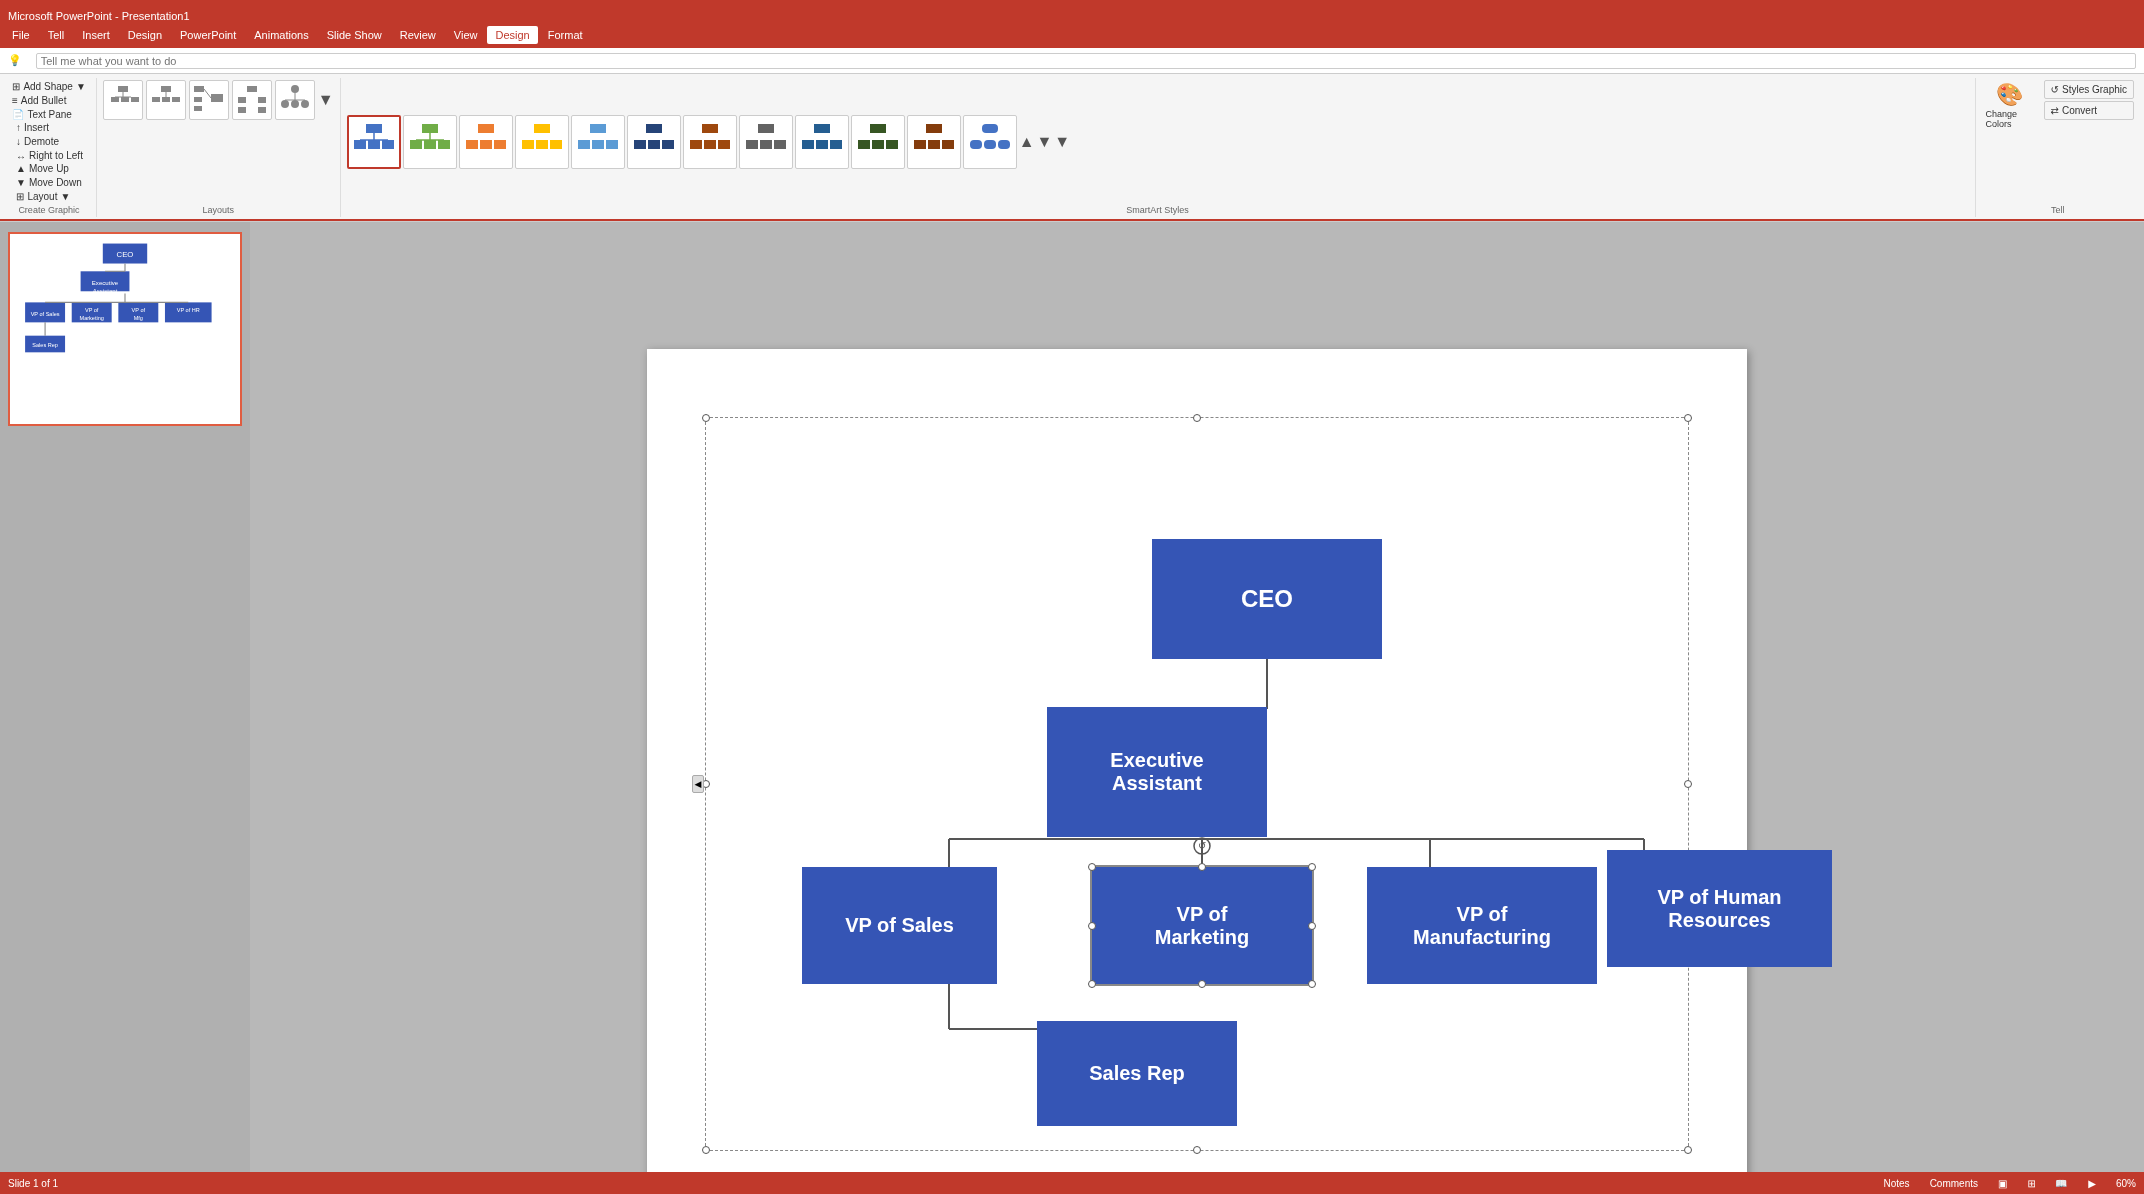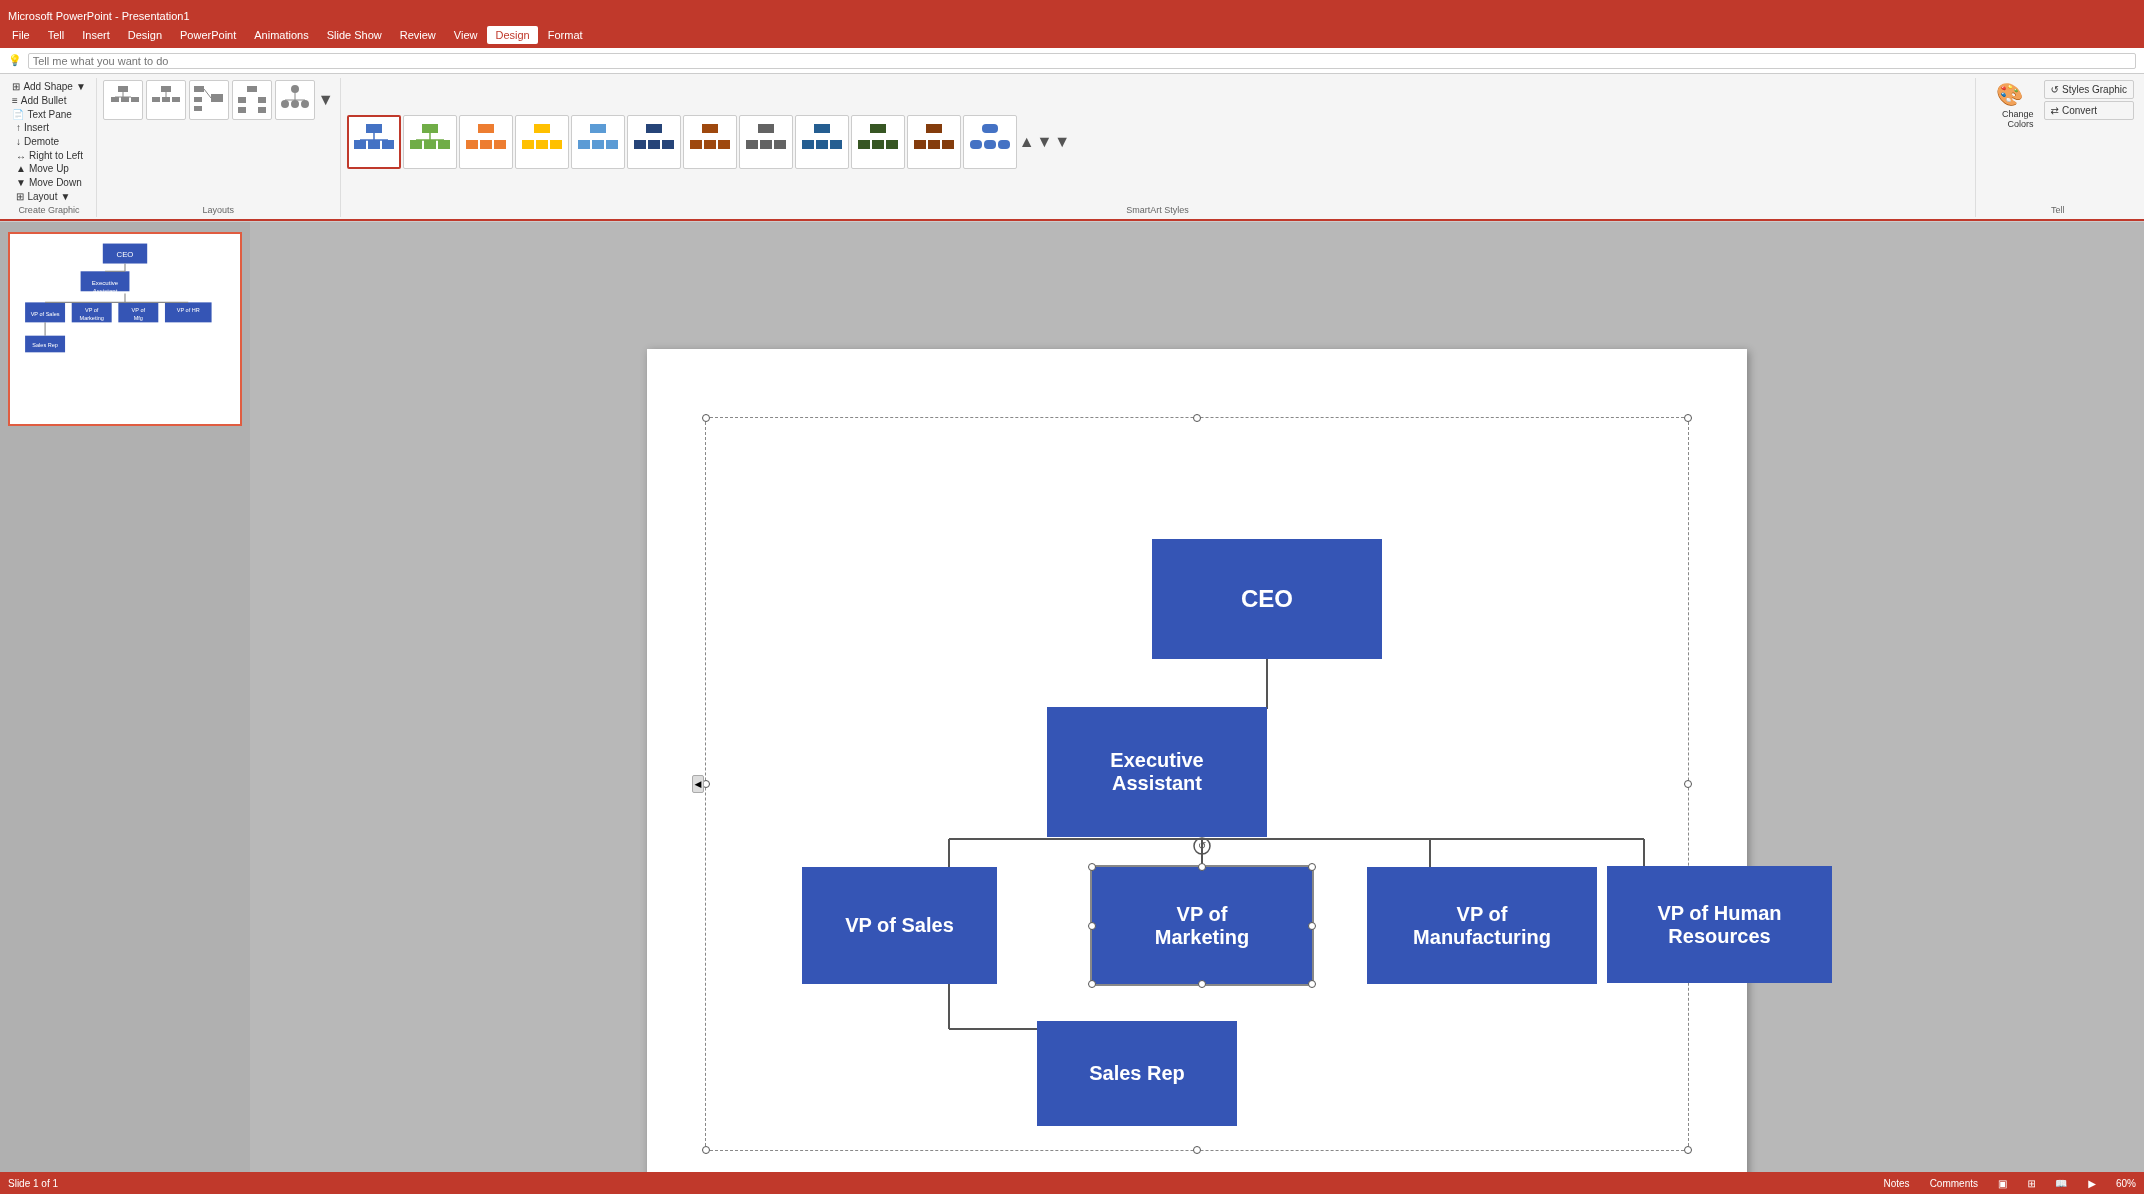--- a/index.html
+++ b/index.html
@@ -261,21 +261,21 @@
   <span class="menu-item">Animations</span>
   <span class="menu-item">Slide Show</span>
   <span class="menu-item">Review</span>
   <span class="menu-item">View</span>
   <span class="menu-item active">Design</span>
   <span class="menu-item">Format</span>
 </div>
 
 <div class="formula-bar">
   <span>💡</span>
-  <input type="text" style="width: 300px;" placeholder="Tell me what you want to do">
+  <input type="text" style="width: 300px; margin-left: 8px;" placeholder="Tell me what you want to do">
 </div>
 
 <div class="ribbon">
   <div class="ribbon-content">
 
     <div class="ribbon-group">
       <div class="create-graphic-col">
         <div class="ribbon-btn-small">
           <span>⊞</span>
           <span>Add Shape</span>
@@ -484,21 +484,21 @@
         <span style="font-size:16px;cursor:pointer;color:#555;align-self:center;">▼</span>
         <span style="font-size:16px;cursor:pointer;color:#555;align-self:center;">▼</span>
       </div>
       <div class="ribbon-group-label">SmartArt Styles</div>
     </div>
 
     <div class="ribbon-group">
       <div style="display:flex;gap:6px;align-items:flex-start;">
         <div class="ribbon-btn" style="width:56px;">
           <div style="font-size:22px;">🎨</div>
-          <div style="font-size:9px;text-align:right;">Change Colors</div>
+          <div style="font-size:9px;text-align:left;">Change Colors</div>
         </div>
         <div style="display:flex;flex-direction:column;gap:2px;">
           <div class="ribbon-btn-small" style="border:1px solid #ccc;padding:3px 6px;">
             <span>↺</span>
             <span>Styles Graphic</span>
           </div>
           <div class="ribbon-btn-small" style="border:1px solid #ccc;padding:3px 6px;">
             <span>⇄</span>
             <span>Convert</span>
           </div>
@@ -610,21 +610,21 @@
         <div class="handle" style="position:absolute;right:-4px;bottom:-4px;"></div>
         <div class="handle" style="position:absolute;left:-4px;top:50%;transform:translateY(-50%);"></div>
         <div class="handle" style="position:absolute;right:-4px;top:50%;transform:translateY(-50%);"></div>
       </div>
 
       <div class="org-box" style="position:absolute;left:720px;top:518px;width:230px;height:117px;font-size:20px;">
         <span style="white-space:pre-line;">VP of
 Manufacturing</span>
       </div>
 
-      <div class="org-box" style="position:absolute;left:960px;top:517px;width:225px;height:117px;font-size:20px;">
+      <div class="org-box" style="position:absolute;left:960px;top:501px;width:225px;height:117px;font-size:20px;">
         <span style="white-space:pre-line;">VP of Human
 Resources</span>
       </div>
 
       <div class="org-box" style="position:absolute;left:390px;top:672px;width:200px;height:105px;font-size:20px;">
         <span>Sales Rep</span>
       </div>
 
     </div>
   </div>

